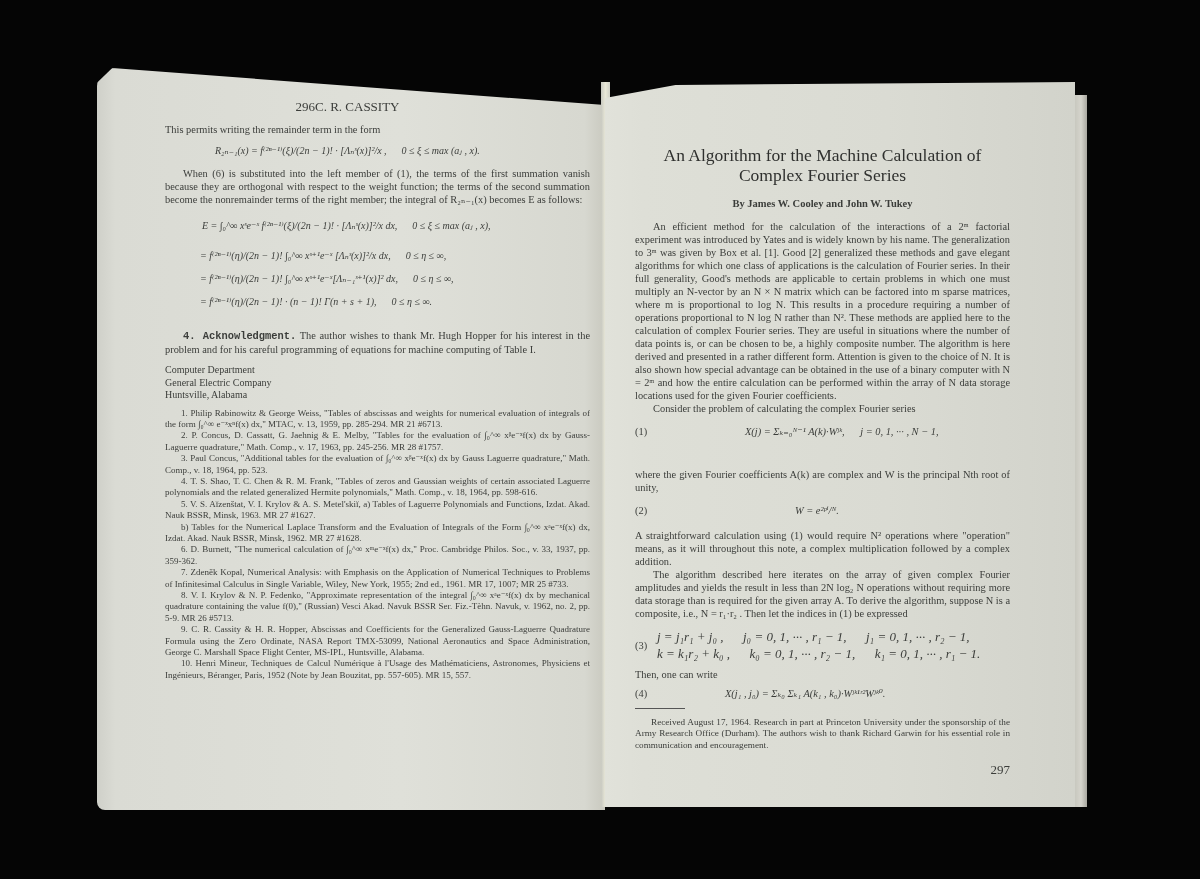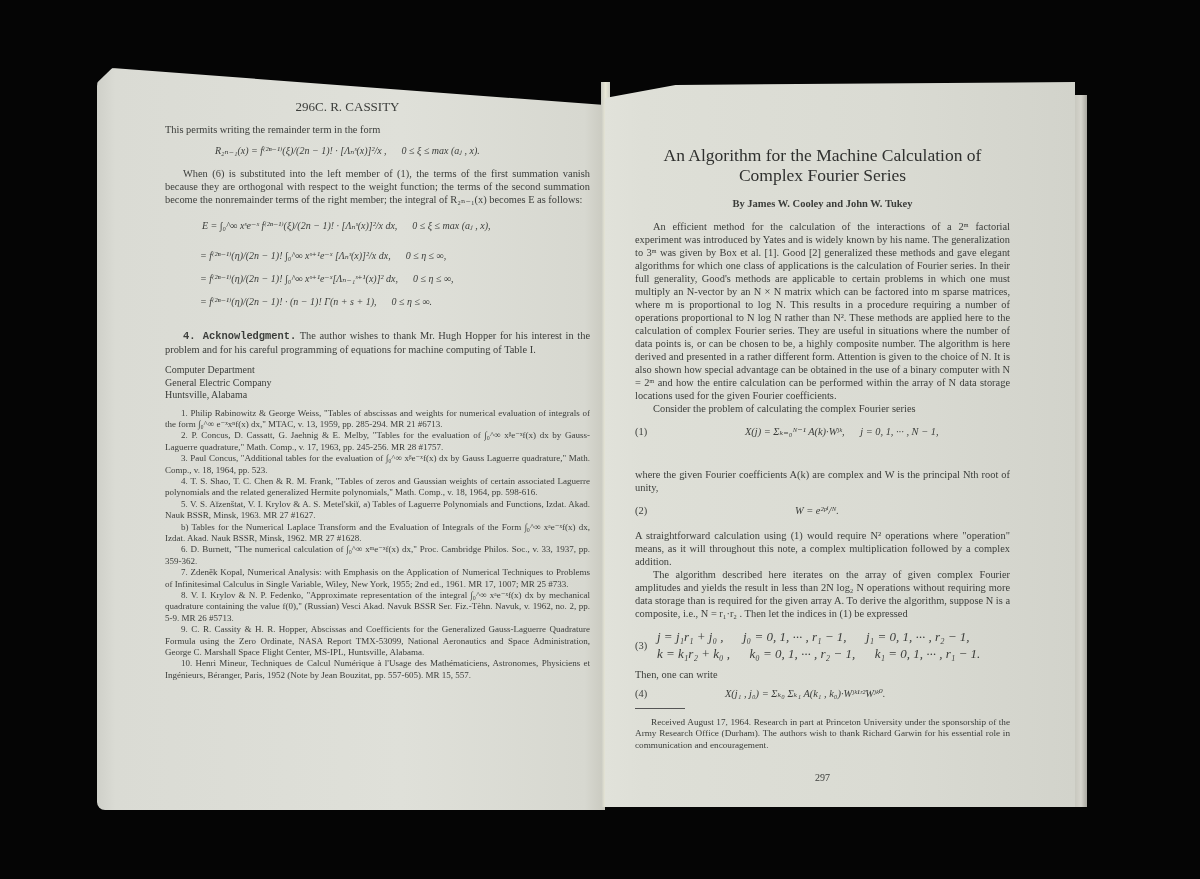--- a/index.html
+++ b/index.html
@@ -40,21 +40,21 @@
   .sc { font-variant:small-caps; }
   b { font-weight:bold;font-family:Liberation Mono, monospace; }
   .runhead { display:flex; justify-content:center; font-size:13px; margin-bottom:10px; }
   .runhead span:last-child { width:60px; }
   .ref { margin:0; text-indent:16px; font-size:9px; line-height:11.4px; }
   .addr { margin:8px 0 6px 0; font-size:10px; line-height:12.5px; }
   .title { text-align:center; font-family:"Liberation Serif",serif; font-size:17.5px; line-height:20px; color:#2f302e; margin:0 0 12px 0; }
   .byline { text-align:center; font-weight:bold; font-size:10.5px; margin-bottom:10px; }
   .rule { width:50px; border-top:1px solid #555; margin:8px 0 8px 0; }
   .foot { font-size:9.2px; line-height:11.4px; margin:0; text-indent:16px; }
-  .folio { text-align:center; font-size:10px; margin-top:20px; }
+  .folio { text-align:right; font-size:13px; margin-top:12px; }
 </style>
 </head>
 <body>
 
 <div id="left-page" class="page"></div>
 <div id="gutter"></div>
 <div id="right-page" class="page"></div>
 <div id="right-edge"></div>
 
 <div class="text" style="left:165px; top:100px; width:425px;">

